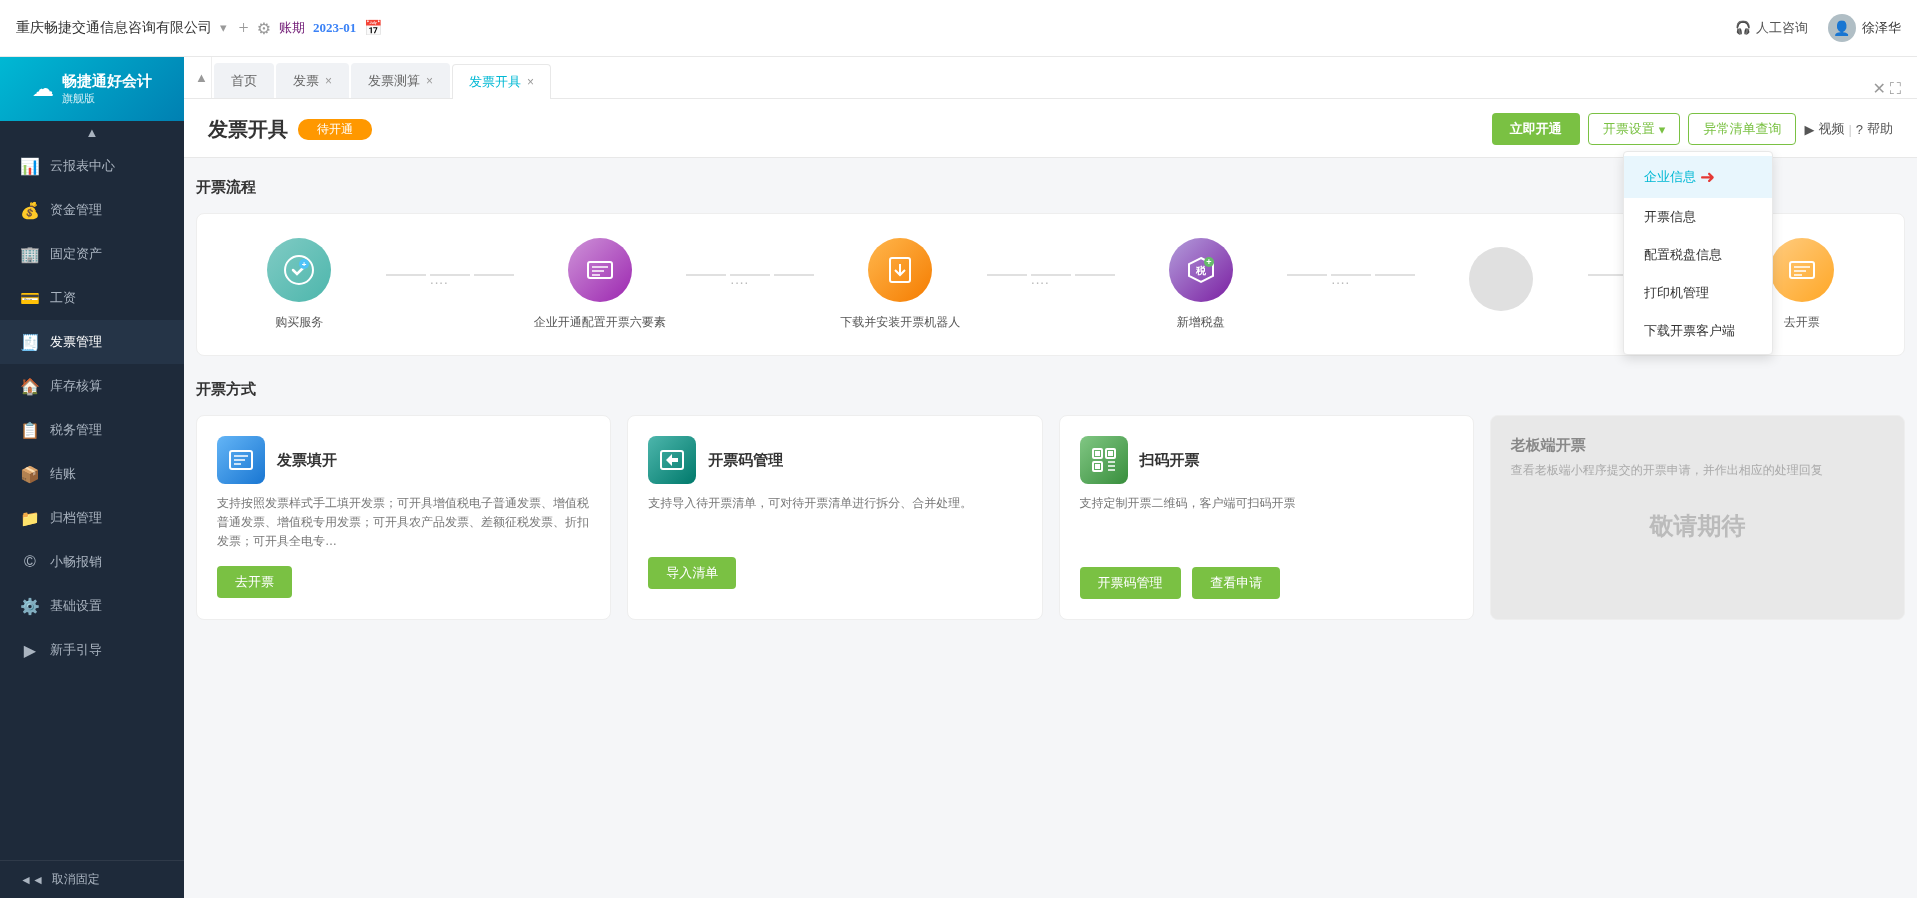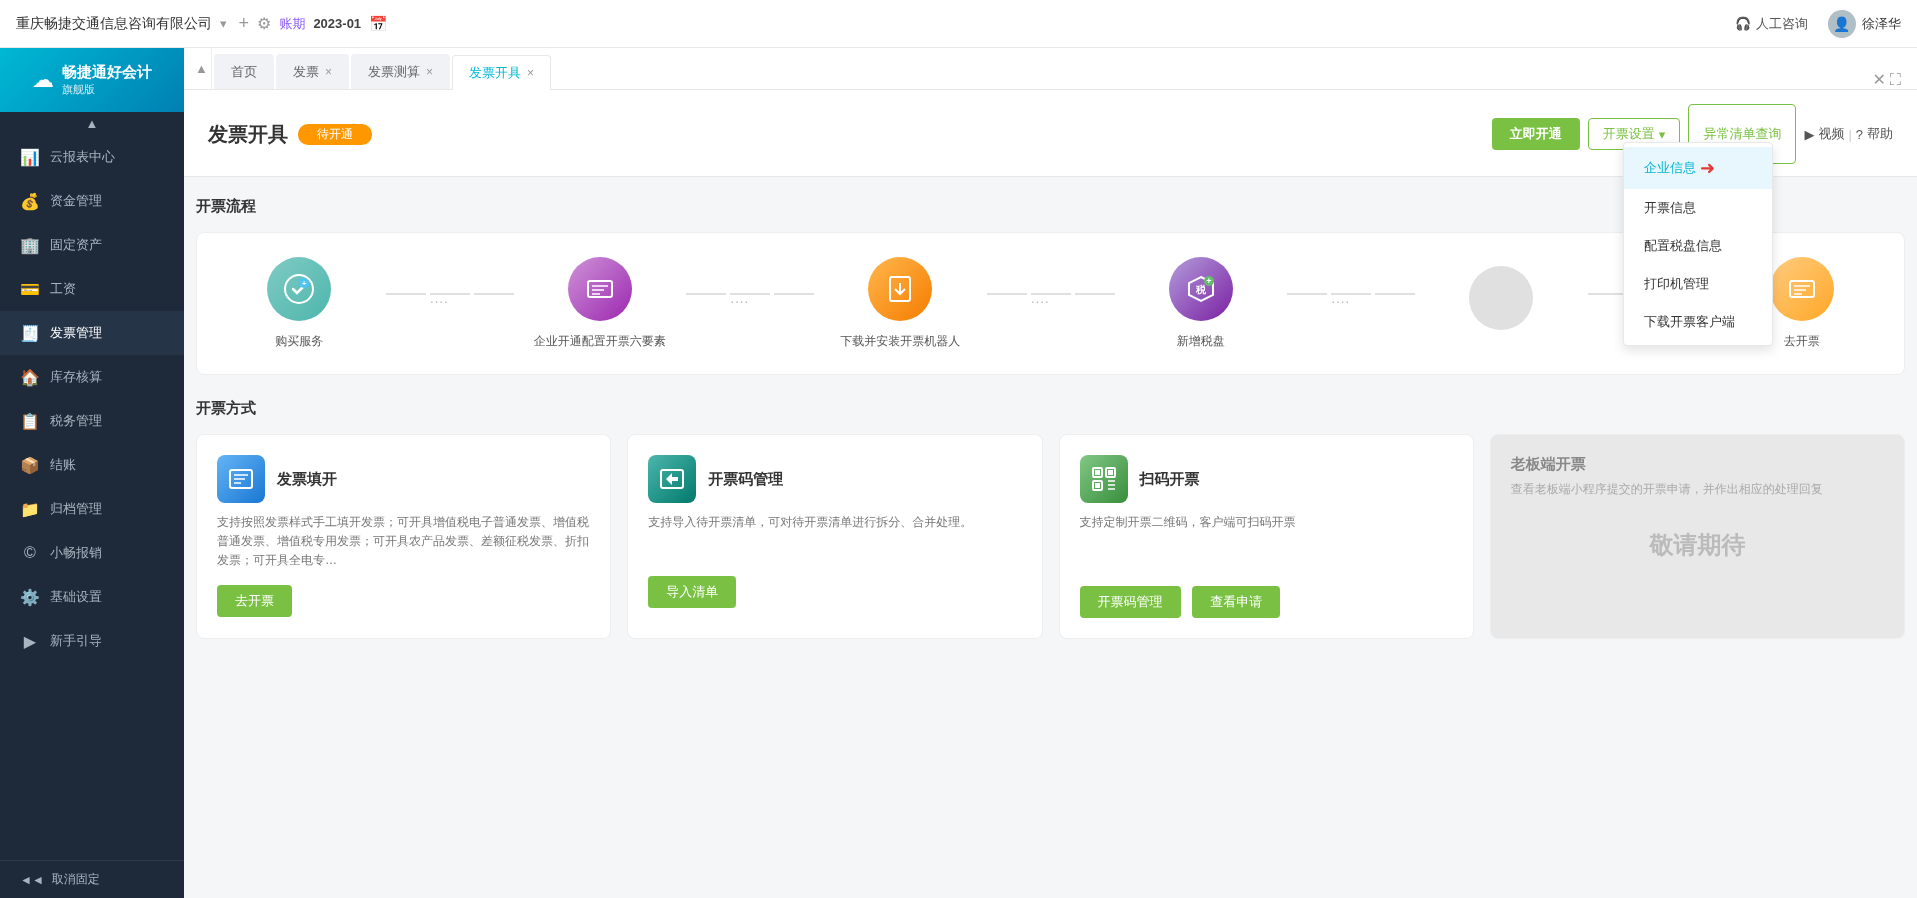--- a/index.html
+++ b/index.html
@@ -2,26 +2,26 @@
 <html><head>
   <meta charset="utf-8">
   <style>
     * { box-sizing: border-box; margin: 0; padding: 0; }
     body { font-family: "Microsoft YaHei", "PingFang SC", sans-serif; font-size: 13px; background: #f0f2f5; overflow: hidden; }
 
     
     .app-wrapper { display: flex; flex-direction: column; height: 898px; width: 1917px; overflow: hidden; }
 
     
-    .top-bar { height: 48px; background: #fff; display: flex; align-items: center; padding: 0 16px; border-bottom: 1px solid #e8e8e8; justify-content: space-between; flex-shrink: 0; }
+    .top-bar { height: 57px; background: #fff; display: flex; align-items: center; padding: 0 16px; border-bottom: 1px solid #e8e8e8; justify-content: space-between; flex-shrink: 0; font-family: Liberation Serif, serif; }
     .top-bar-left { display: flex; align-items: center; gap: 8px; }
     .company-name { font-size: 14px; color: #333; }
     .company-dropdown { color: #999; cursor: pointer; }
-    .period-label { color: #8b5cf6; text-align: right; }
-    .period-value { color: #404040; font-weight: bold; }
+    .period-label { color: #701a75; text-align: right; }
+    .period-value { color: #3b82f6; font-weight: bold; }
 
     
     .main-layout { display: flex; flex: 1; overflow: hidden; }
 
     
     .sidebar { width: 184px; background: #1e2a3a; display: flex; flex-direction: column; flex-shrink: 0; color: #fff; }
     .sidebar-logo { height: 64px; background: linear-gradient(135deg, #00b8d4, #0080b2); display: flex; align-items: center; justify-content: center; flex-direction: column; padding: 8px; }
     .sidebar-logo-text { color: #fff; font-size: 15px; font-weight: bold; }
     .sidebar-logo-sub { color: rgba(255,255,255,0.8); font-size: 11px; }
     .sidebar-scroll { overflow-y: auto; flex: 1; }
@@ -40,21 +40,21 @@
     .tab-close { color: #999; font-size: 12px; cursor: pointer; }
 
     
     .page-header { display: flex; align-items: center; justify-content: space-between; padding: 14px 24px 12px; background: #fff; border-bottom: 1px solid #e8e8e8; flex-shrink: 0; }
     .page-title-area { display: flex; align-items: center; gap: 10px; }
     .page-title { font-size: 20px; font-weight: bold; color: #333; }
     .status-badge { background: #ff9800; color: #fff; font-size: 12px; padding: 2px 19px; border-radius: 10px; }
     .page-actions { display: flex; align-items: center; gap: 8px; position: relative; }
     .btn-primary { background: #7ac143; color: #fff; border: none; padding: 7px 18px; border-radius: 4px; cursor: pointer; font-size: 13px; font-weight: bold; }
     .btn-outline { background: #fff; color: #7ac143; border: 1.5px solid #7ac143; padding: 6px 14px; border-radius: 4px; cursor: pointer; font-size: 13px; display: flex; align-items: center; gap: 4px; }
-    .btn-outline2 { background: #fff; color: #7ac143; border: 1.5px solid #7ac143; padding: 20px 14px; border-radius: 4px; cursor: pointer; font-size: 13px; }
+    .btn-outline2 { background: #fff; color: #7ac143; border: 1.5px solid #7ac143; padding: 6px 14px; border-radius: 4px; cursor: pointer; font-size: 13px; }
     .btn-video { background: transparent; border: none; color: #555; cursor: pointer; font-size: 13px; display: flex; align-items: center; gap: 4px; }
 
     
     .dropdown-menu { position: absolute; top: 38px; right: 120px; background: #fff; border: 1px solid #e8e8e8; border-radius: 4px; box-shadow: 0 4px 12px rgba(0,0,0,0.12); z-index: 100; min-width: 150px; padding: 4px 0; }
     .dropdown-item { padding: 10px 20px; cursor: pointer; color: #333; font-size: 13px; display: flex; align-items: center; gap: 0; }
     .dropdown-item.highlighted { background: #e8f6fd; color: #00b8d4; }
     .dropdown-arrow { color: #e53935; font-size: 18px; margin-left: 4px; }
 
     
     .main-content { flex: 1; overflow-y: auto; padding: 20px 12px; }

